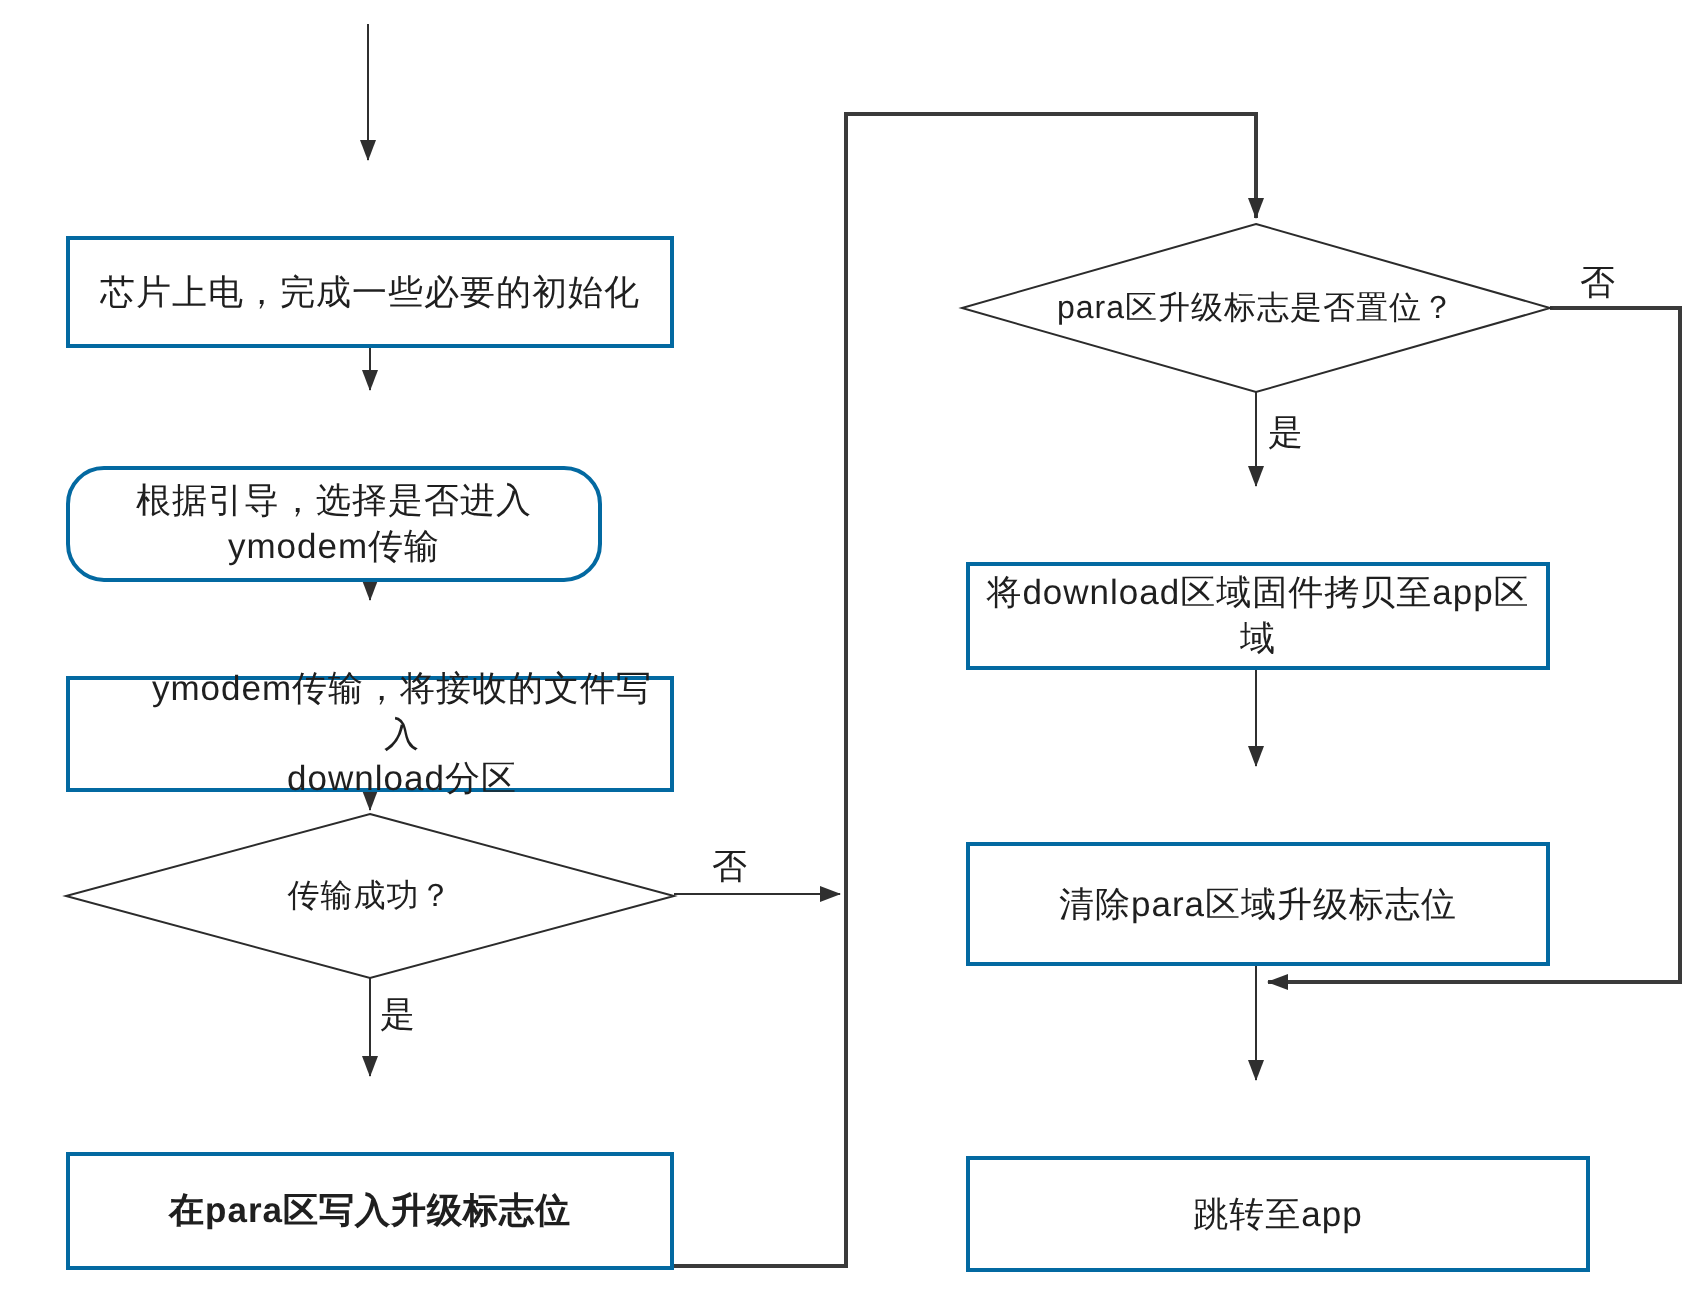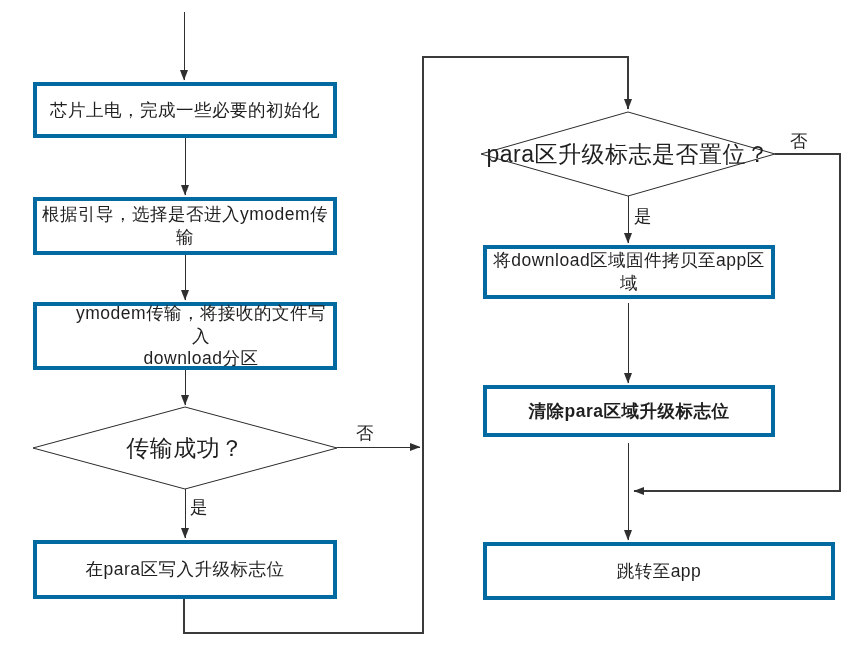--- a/index.html
+++ b/index.html
@@ -17,55 +17,56 @@
     overflow: hidden;
   }
   svg.wires {
     position: absolute;
     left: 0; top: 0;
     width: 851px; height: 647px;
   }
   .node {
     position: absolute;
     box-sizing: border-box;
-    border: 4px solid #0369a1;
+    border: 2px solid #0369a1;
     background: #ffffff;
     display: flex;
     align-items: center;
     justify-content: center;
     text-align: center;
     font-size: 17.5px;
     line-height: 1.3;
     letter-spacing: 0.5px;
+    margin-top: 36px;
   }
   .pre { white-space: pre-line; }
   .diamond-label {
     position: absolute;
     display: flex;
     align-items: center;
     justify-content: center;
     text-align: center;
-    font-size: 23px;
+    font-size: 16px;
     letter-spacing: 0.5px;
     background: transparent;
   }
   .edge-label {
     position: absolute;
     font-size: 17.5px;
     letter-spacing: 0.5px;
     background: transparent;
   }
   
   .n-init    { left: 33px;  top: 82px;  width: 304px; height: 56px; }
-  .n-boot    { left: 33px;  top: 197px; width: 304px; height: 58px; }
-  .n-ymodem  { left: 33px;  top: 302px; width: 304px; height: 68px; padding-left: 32px; }
-  .n-write   { left: 33px;  top: 540px; width: 304px; height: 59px; }
+  .n-boot    { left: 33px;  top: 197px; width: 268px; height: 58px; border-radius: 19px; }
+  .n-ymodem  { left: 33px;  top: 302px; width: 304px; height: 58px; padding-left: 32px; }
+  .n-write   { left: 33px;  top: 540px; width: 304px; height: 59px; font-weight: bold; }
   .n-copy    { left: 483px; top: 245px; width: 292px; height: 54px; }
-  .n-clear   { left: 483px; top: 385px; width: 292px; height: 52px; font-weight: bold; }
-  .n-jump    { left: 483px; top: 542px; width: 352px; height: 58px; }
+  .n-clear   { left: 483px; top: 385px; width: 292px; height: 62px; }
+  .n-jump    { left: 483px; top: 542px; width: 312px; height: 58px; }
   .dl-transfer { left: 33px;  top: 434px; width: 304px; height: 28px; text-align: right; }
   .dl-flag     { left: 481px; top: 140px; width: 294px; height: 28px; }
   .el-yes1 { left: 190px; top: 495px; }
   .el-no1  { left: 356px; top: 421px; }
   .el-yes2 { left: 634px; top: 204px; }
   .el-no2  { left: 790px; top: 129px; }
 </style>
 </head>
 <body>
 

